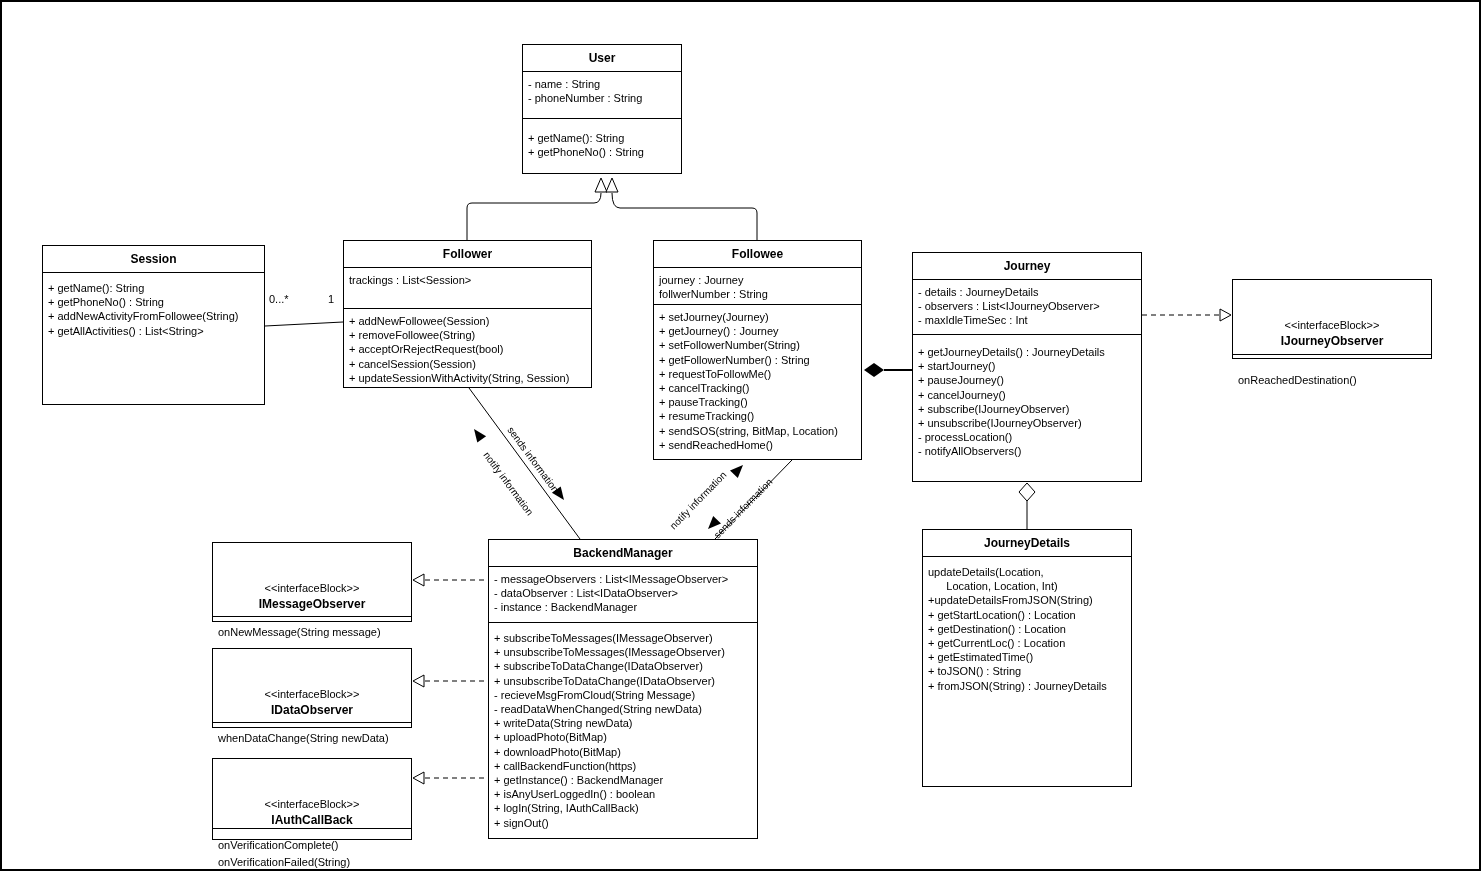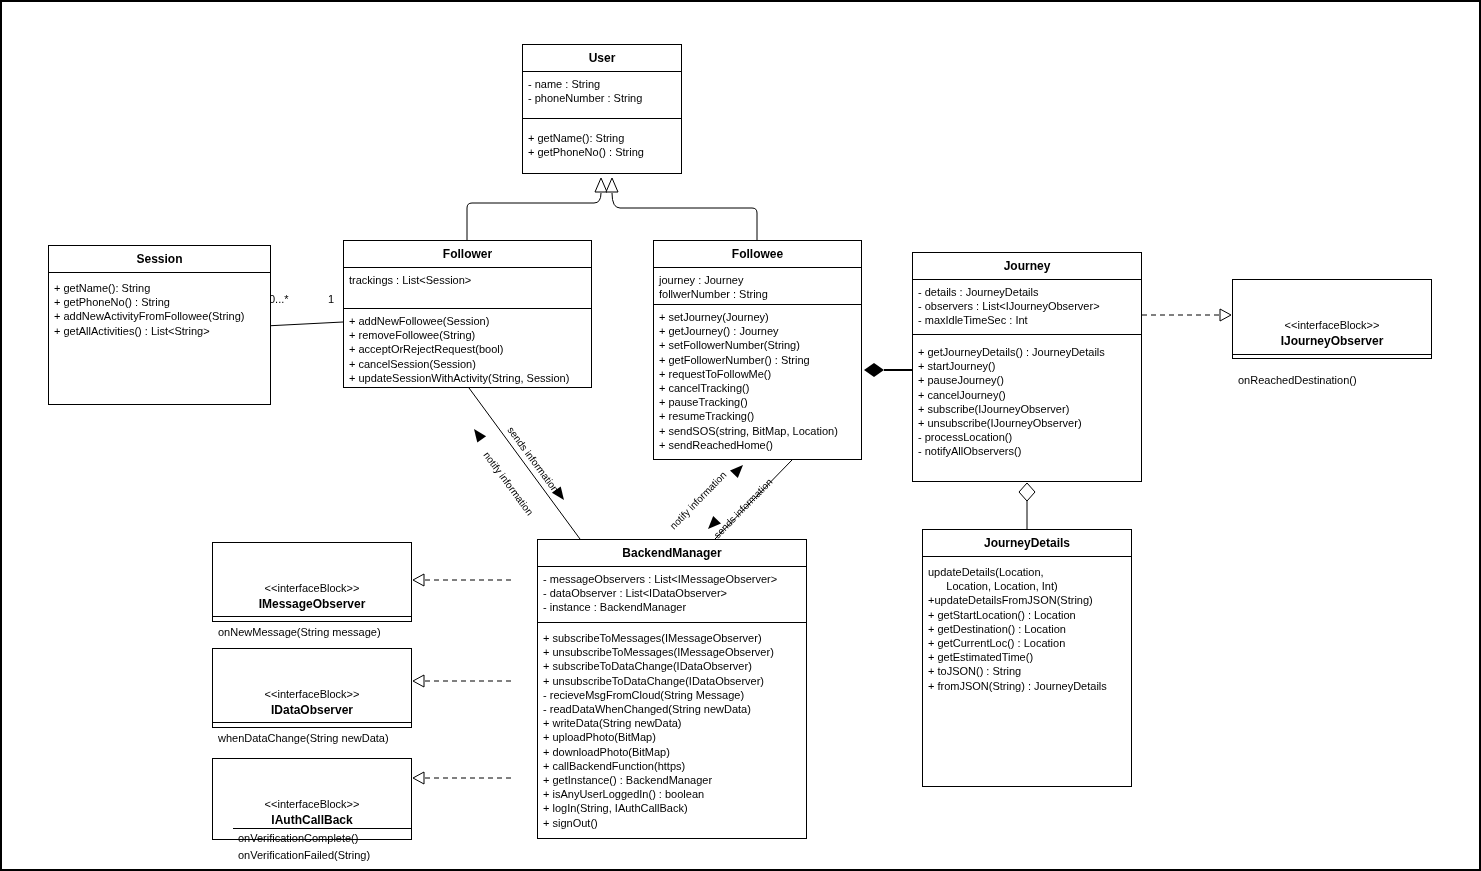--- a/index.html
+++ b/index.html
@@ -64,21 +64,21 @@
     <line x1="509" y1="776" x2="422" y2="776" stroke="#000" stroke-width="1" stroke-dasharray="5,4"></line>
     <polygon points="411,776 422,770 422,782" fill="#fff" stroke="#000" stroke-width="1"></polygon>
   </svg>
 
   <div class="uml-class" style="left:520px;top:42px;width:160px;height:130px;">
     <div class="uml-title">User</div>
     <div class="uml-section" style="height:47px;"><div class="member-line">- name : String</div><div class="member-line">- phoneNumber : String</div></div>
     <div class="uml-section" style="height:55px;padding-top:12px;"><div class="member-line">+ getName(): String</div><div class="member-line">+ getPhoneNo() : String</div></div>
   </div>
 
-  <div class="uml-class" style="left:46px;top:243px;width:223px;height:160px;">
+  <div class="uml-class" style="left:40px;top:243px;width:223px;height:160px;">
     <div class="uml-title">Session</div>
     <div class="uml-section" style="height:71px;padding-top:8px;"><div class="member-line">+ getName(): String</div><div class="member-line">+ getPhoneNo() : String</div><div class="member-line">+ addNewActivityFromFollowee(String)</div><div class="member-line">+ getAllActivities() : List&lt;String&gt;</div></div>
   </div>
 
   <div class="uml-class" style="left:341px;top:238px;width:249px;height:148px;">
     <div class="uml-title">Follower</div>
     <div class="uml-section" style="height:41px;"><div class="member-line">trackings : List&lt;Session&gt;</div></div>
     <div class="uml-section" style="height:79px;"><div class="member-line">+ addNewFollowee(Session)</div><div class="member-line">+ removeFollowee(String)</div><div class="member-line">+ acceptOrRejectRequest(bool)</div><div class="member-line">+ cancelSession(Session)</div><div class="member-line">+ updateSessionWithActivity(String, Session)</div></div>
   </div>
 
@@ -116,24 +116,24 @@
       <div class="iface-name">IDataObserver</div>
     </div>
     <div class="uml-section" style="height:37px;padding-top:8px;"><div class="member-line">whenDataChange(String newData)</div></div>
   </div>
 
   <div class="uml-class" style="left:210px;top:756px;width:200px;height:82px;">
     <div class="uml-header" style="height:37px;">
       <div class="stereo">&lt;&lt;interfaceBlock&gt;&gt;</div>
       <div class="iface-name">IAuthCallBack</div>
     </div>
-    <div class="uml-section" style="height:43px;padding-top:1px;line-height:17px;margin-left:20px;"><div class="member-line">onVerificationComplete()</div><div class="member-line">onVerificationFailed(String)</div></div>
+    <div class="uml-section" style="height:43px;padding-top:8px;line-height:17px;"><div class="member-line">onVerificationComplete()</div><div class="member-line">onVerificationFailed(String)</div></div>
   </div>
 
-  <div class="uml-class" style="left:535px;top:537px;width:270px;height:300px;">
+  <div class="uml-class" style="left:486px;top:537px;width:270px;height:300px;">
     <div class="uml-title">BackendManager</div>
     <div class="uml-section" style="height:56px;"><div class="member-line">- messageObservers : List&lt;IMessageObserver&gt;</div><div class="member-line">- dataObserver : List&lt;IDataObserver&gt;</div><div class="member-line">- instance : BackendManager</div></div>
     <div class="uml-section" style="height:216px;padding-top:8px;"><div class="member-line">+ subscribeToMessages(IMessageObserver)</div><div class="member-line">+ unsubscribeToMessages(IMessageObserver)</div><div class="member-line">+ subscribeToDataChange(IDataObserver)</div><div class="member-line">+ unsubscribeToDataChange(IDataObserver)</div><div class="member-line">- recieveMsgFromCloud(String Message)</div><div class="member-line">- readDataWhenChanged(String newData)</div><div class="member-line">+ writeData(String newData)</div><div class="member-line">+ uploadPhoto(BitMap)</div><div class="member-line">+ downloadPhoto(BitMap)</div><div class="member-line">+ callBackendFunction(https)</div><div class="member-line">+ getInstance() : BackendManager</div><div class="member-line">+ isAnyUserLoggedIn() : boolean</div><div class="member-line">+ logIn(String, IAuthCallBack)</div><div class="member-line">+ signOut()</div></div>
   </div>
 
   <div class="uml-class" style="left:920px;top:527px;width:210px;height:258px;">
     <div class="uml-title">JourneyDetails</div>
     <div class="uml-section" style="height:154px;padding-top:8px;"><div class="member-line">updateDetails(Location,</div><div class="member-line">      Location, Location, Int)</div><div class="member-line">+updateDetailsFromJSON(String)</div><div class="member-line">+ getStartLocation() : Location</div><div class="member-line">+ getDestination() : Location</div><div class="member-line">+ getCurrentLoc() : Location</div><div class="member-line">+ getEstimatedTime()</div><div class="member-line">+ toJSON() : String</div><div class="member-line">+ fromJSON(String) : JourneyDetails</div></div>
   </div>
 

